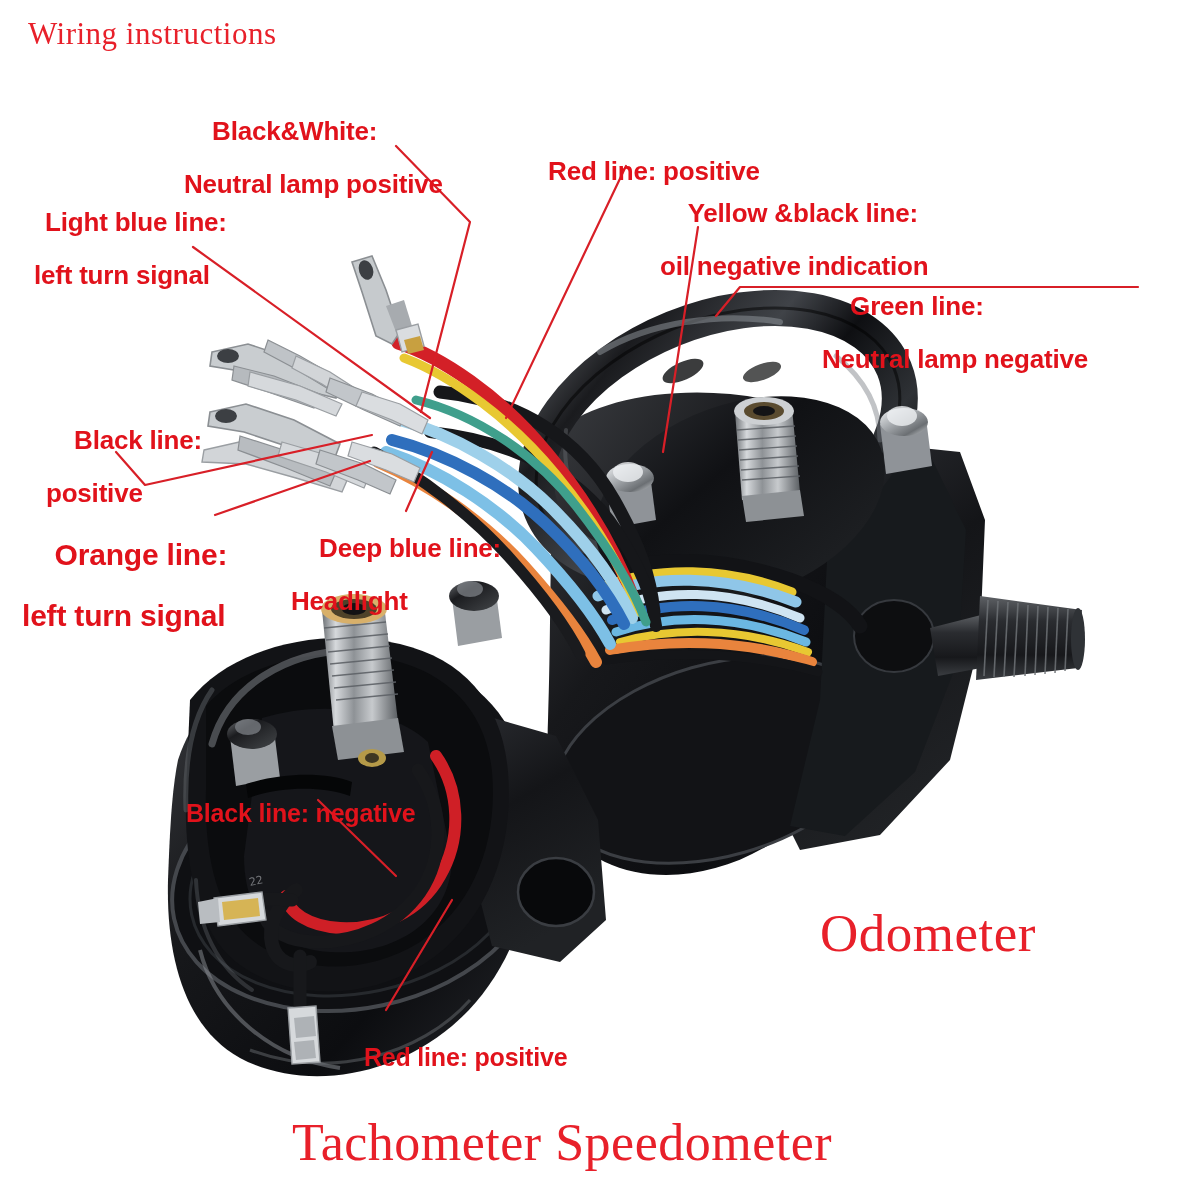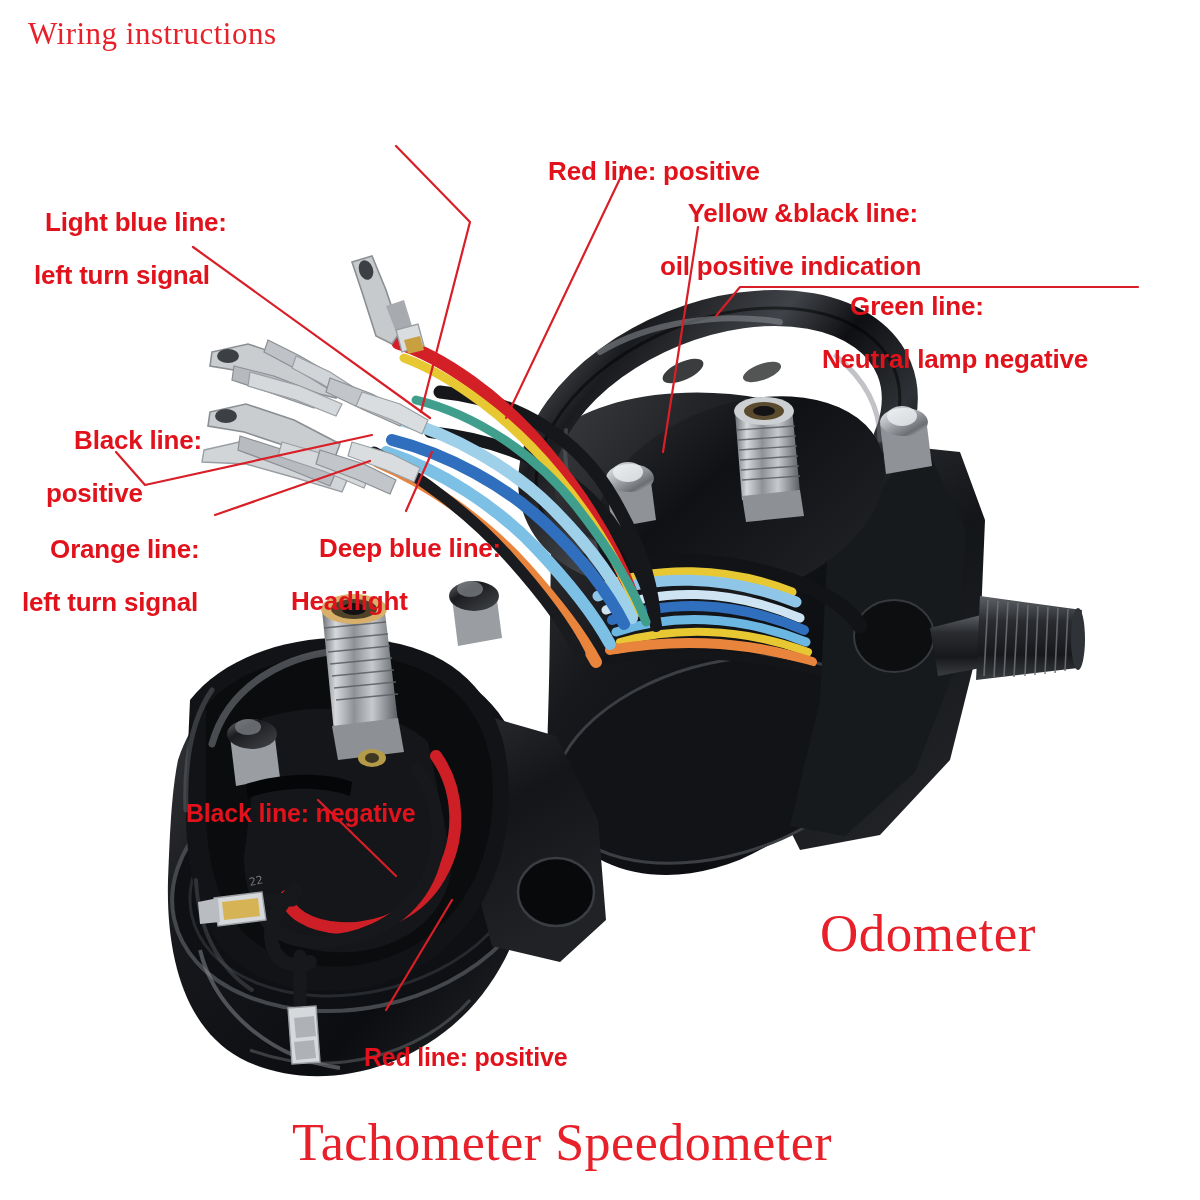--- a/index.html
+++ b/index.html
@@ -42,21 +42,21 @@
   }
 
   
   #wiring-instructions{left:28px;top:16px;font-size:31px;}
   #lbl-bw{left:184px;top:91px;font-size:26px;}
   #lbl-red-top{left:520px;top:131px;font-size:26px;}
   #lbl-yellow{left:660px;top:173px;font-size:26px;}
   #lbl-lightblue{left:17px;top:182px;font-size:26px;text-align:center;}
   #lbl-green{left:822px;top:266px;font-size:26px;}
   #lbl-black-neg{left:18px;top:400px;font-size:26px;margin-left:28px;}
-  #lbl-orange{left:22px;top:509px;font-size:26px;}
+  #lbl-orange{left:22px;top:509px;font-size:30px;}
   #lbl-deepblue{left:283px;top:508px;font-size:26px;margin-left:8px;}
   #lbl-black-neg2{left:159px;top:775px;font-size:25px;}
   #lbl-red-pos2{left:337px;top:1019px;font-size:25px;}
   #odometer{left:820px;top:903px;font-size:53px;}
   #tach-speedo{left:292px;top:1113px;font-size:52px;}
 </style>
 </head>
 <body>
 
 <div id="stage">
@@ -374,28 +374,32 @@
 
         <path d="M318 800 L396 876"></path>
 
         <path d="M386 1010 L452 900"></path>
       </g>
     </svg>
   </div>
 
   <div class="title-thin" id="wiring-instructions">Wiring instructions</div>
 
+  <div class="lbl" id="lbl-bw">
+    <span>Black&amp;White:</span>
+    <span class="l2">Neutral lamp positive</span>
+  </div>
 
   <div class="lbl" id="lbl-red-top">
     <span>Red line: positive</span>
   </div>
 
   <div class="lbl" id="lbl-yellow">
     <span>Yellow &amp;black line:</span>
-    <span class="l2">oil positive indication</span>
+    <span class="l2">oil negative indication</span>
   </div>
 
   <div class="lbl" id="lbl-lightblue">
     <span>Light blue line:</span>
     <span class="l2">left turn signal</span>
   </div>
 
   <div class="lbl" id="lbl-green">
     <span>Green line:</span>
     <span class="l2">Neutral lamp negative</span>

